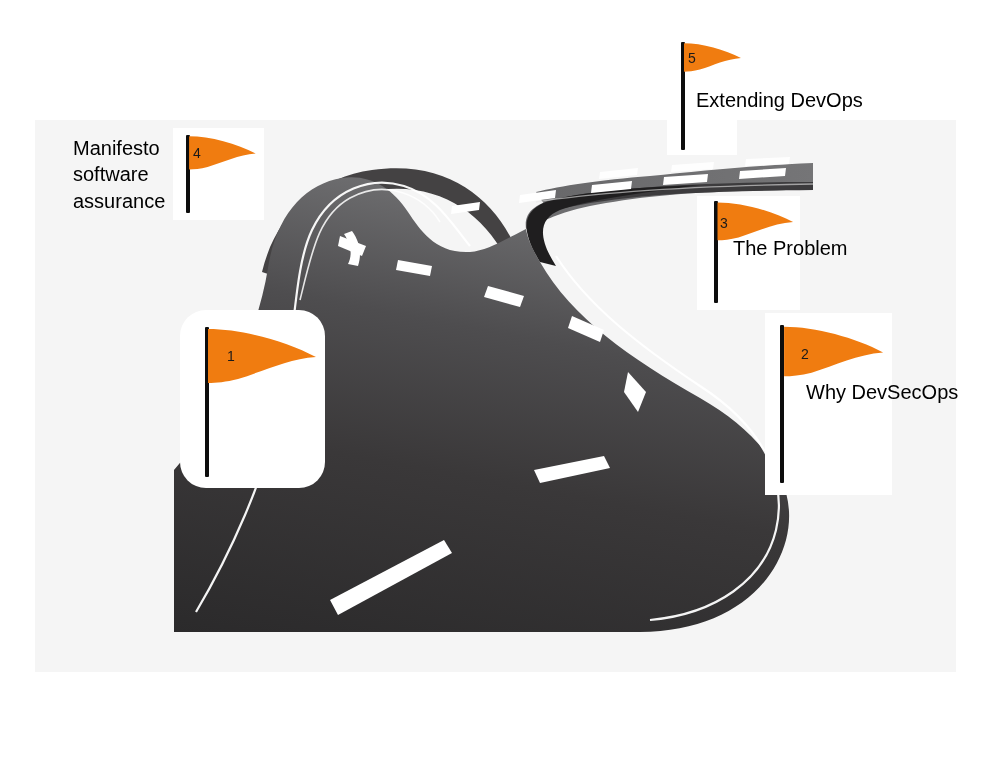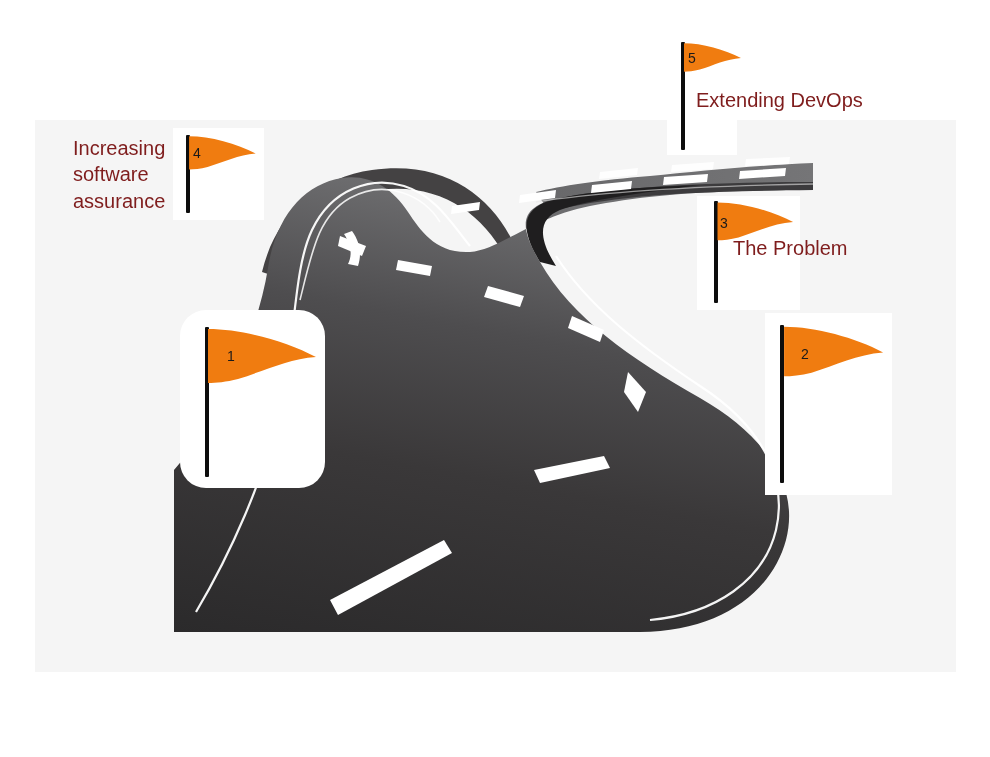--- a/index.html
+++ b/index.html
@@ -15,21 +15,21 @@
   
   .flag-card{position:absolute;background:#ffffff;}
   .flag-card.rounded{border-radius:26px;}
 
   
   .flag{position:absolute;}
   .pole{position:absolute;left:0;top:0;width:4px;background:#0d0d0d;border-radius:1px;}
   .pennant{position:absolute;left:3px;top:0;}
   .flag-num{position:absolute;font-size:14px;color:#1a1a1a;font-family:"Liberation Sans",sans-serif;line-height:1;}
 
-  .flag-label{position:absolute;font-size:20px;color:#7f1d1d;line-height:1.32;
+  .flag-label{position:absolute;font-size:20px;color:#000000;line-height:1.32;
               font-family:"Liberation Sans",sans-serif;white-space:pre-line;}
 
   
   #card1{left:180px;top:310px;width:145px;height:178px;}
   #flag1{left:205px;top:327px;}
   #label1{left:236px;top:384px;}
 
   #card2{left:765px;top:313px;width:127px;height:182px;}
   #flag2{left:780px;top:325px;}
   #label2{left:806px;top:379px;}
@@ -183,40 +183,41 @@
   </div>
 
   <div class="flag-card" id="card2"></div>
   <div class="flag" id="flag2">
     <div class="pole" style="height:158px;"></div>
     <svg class="pennant" width="103" height="55" viewBox="0 0 110 60">
       <path d="M0,2 C 34,2 78,14 108,30 C 80,32 56,44 30,52 C 18,55 8,56 0,56 Z" fill="#f07c10"></path>
     </svg>
     <div class="flag-num" style="left:21px;top:22px;">2</div>
   </div>
+  <div class="flag-label" id="label2">Why DevSecOps</div>
 
   <div class="flag-card" id="card3"></div>
   <div class="flag" id="flag3">
     <div class="pole" style="height:102px;"></div>
     <svg class="pennant" width="78" height="42" viewBox="0 0 110 60">
       <path d="M0,2 C 34,2 78,14 108,30 C 80,32 56,44 30,52 C 18,55 8,56 0,56 Z" fill="#f07c10"></path>
     </svg>
     <div class="flag-num" style="left:6px;top:15px;">3</div>
   </div>
   <div class="flag-label" id="label3">The Problem</div>
 
   <div class="flag-card" id="card4"></div>
   <div class="flag" id="flag4">
     <div class="pole" style="height:78px;"></div>
     <svg class="pennant" width="68" height="37" viewBox="0 0 110 60">
       <path d="M0,2 C 34,2 78,14 108,30 C 80,32 56,44 30,52 C 18,55 8,56 0,56 Z" fill="#f07c10"></path>
     </svg>
     <div class="flag-num" style="left:7px;top:11px;">4</div>
   </div>
-  <div class="flag-label" id="label4">Increasing
+  <div class="flag-label" id="label4">Manifesto
 software
 assurance</div>
 
   <div class="flag-card" id="card5"></div>
   <div class="flag" id="flag5">
     <div class="pole" style="height:108px;"></div>
     <svg class="pennant" width="58" height="32" viewBox="0 0 110 60">
       <path d="M0,2 C 34,2 78,14 108,30 C 80,32 56,44 30,52 C 18,55 8,56 0,56 Z" fill="#f07c10"></path>
     </svg>
     <div class="flag-num" style="left:7px;top:9px;">5</div>

